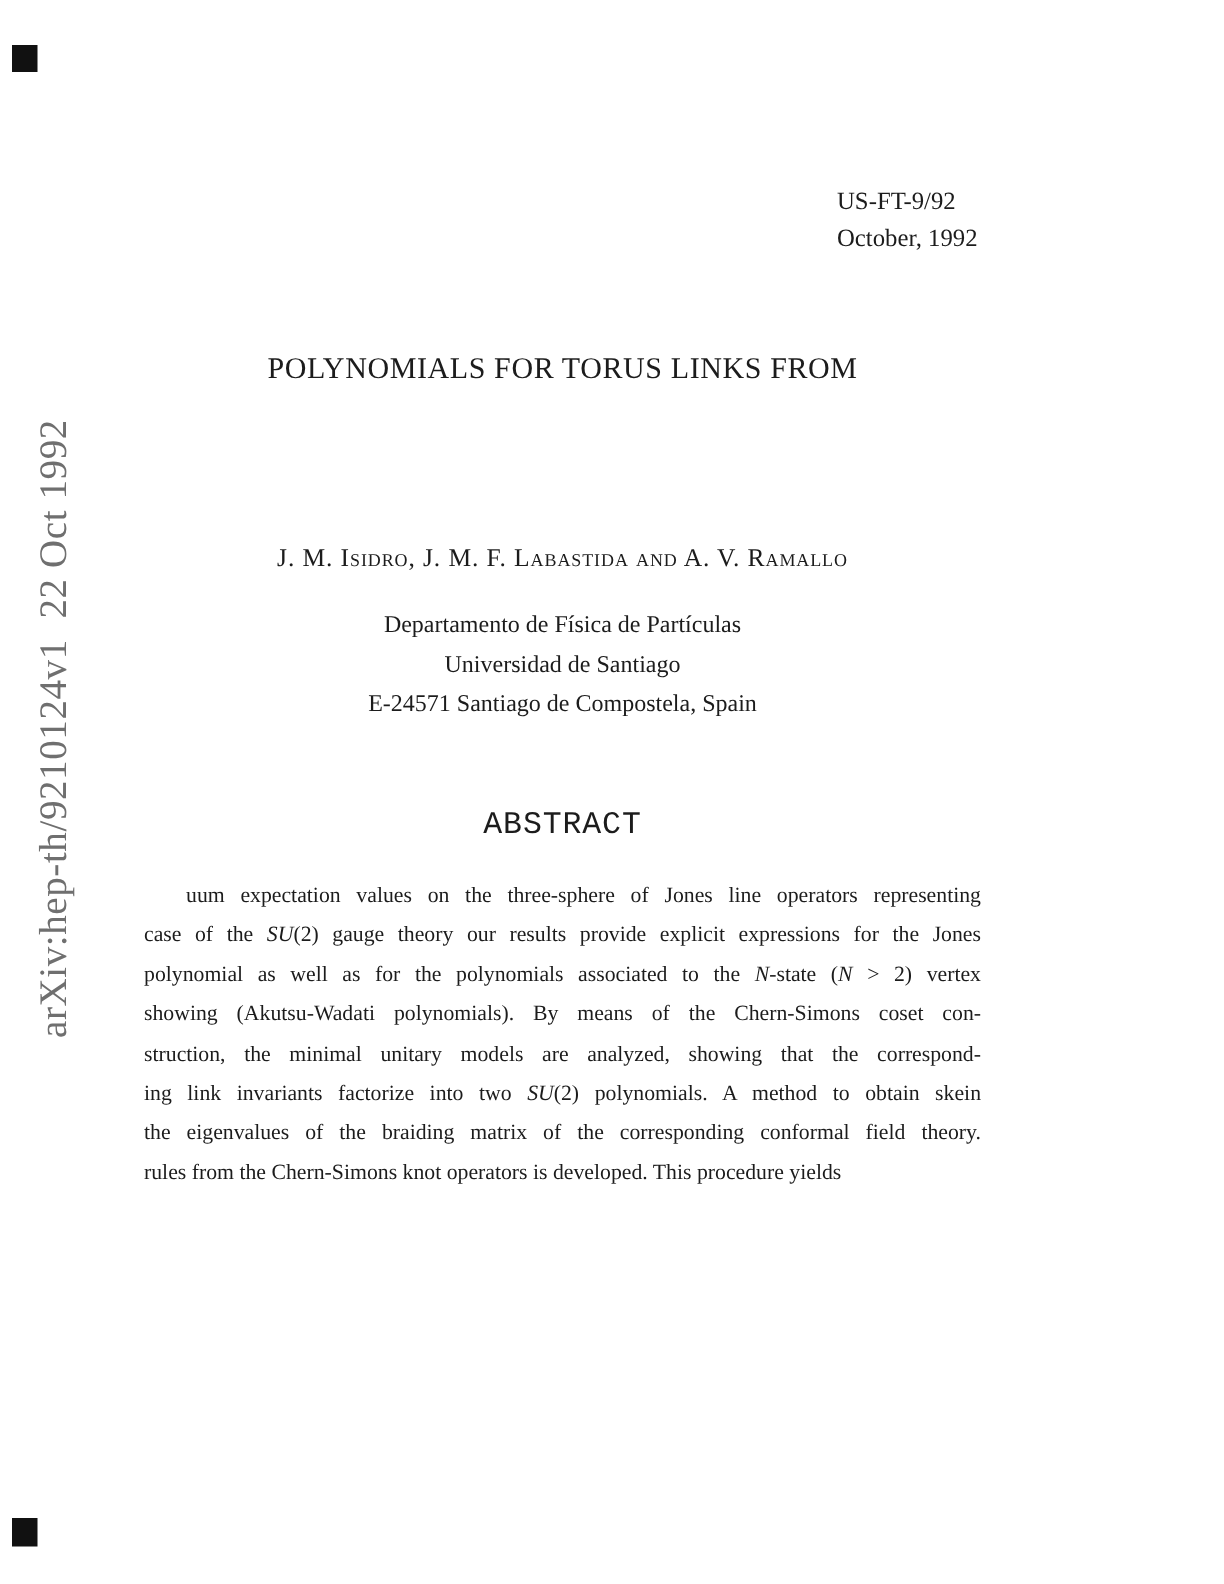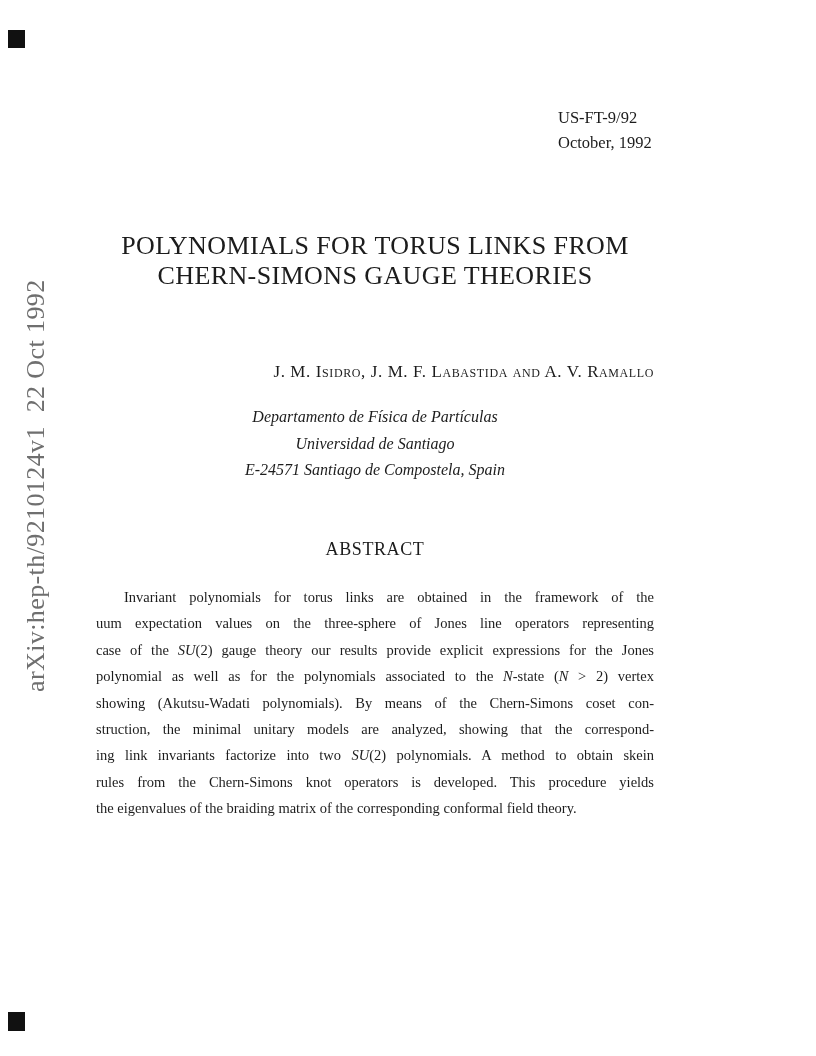--- a/index.html
+++ b/index.html
@@ -24,54 +24,53 @@
     transform:rotate(-90deg);
     transform-origin:0 0;
     font-size:26px;
     line-height:28px;
     letter-spacing:0.4px;
     color:#6f6f6f;
     white-space:pre;
   }
   .header-block{
     position:absolute;
-    left:558px;top:105px;
+    left:558px;top:121px;
     font-size:16.5px;
     line-height:25px;
     text-align:left;
   }
   .content-col{
     position:absolute;
     left:96px;
     width:558px;
     text-align:center;
   }
   .title-block{
     top:231px;
-    font-size:26px;
+    font-size:20px;
     line-height:30px;
     letter-spacing:0.4px;
   }
   .authors-block{
     top:362px;
     font-size:17px;
     font-variant:small-caps;
     letter-spacing:0.6px;
-    text-align:right;
   }
   .affiliation-block{
     top:404px;
-    font-style:italic;
     font-size:16px;
     line-height:26.5px;
   }
   .abstract-heading{
     top:539px;
-    font-size:18px;
+    font-size:21px;
     letter-spacing:0.6px;
+    font-family:Liberation Mono, monospace;
   }
   .abstract-body{
     top:584px;
     text-align:justify;
     font-size:14.5px;
     line-height:26.4px;
   }
   .abs-line{
     text-align:justify;
     text-align-last:justify;
@@ -91,38 +90,36 @@
 
   <div class="arxiv-stamp">arXiv:hep-th/9210124v1  22 Oct 1992</div>
 
   <div class="header-block">
     <div>US-FT-9/92</div>
     <div>October, 1992</div>
   </div>
 
   <div class="content-col title-block">
     <div>POLYNOMIALS FOR TORUS LINKS FROM</div>
-    <div>CHERN-SIMONS GAUGE THEORIES</div>
   </div>
 
   <div class="content-col authors-block">J. M. Isidro, J. M. F. Labastida and A. V. Ramallo</div>
 
   <div class="content-col affiliation-block">
     <div>Departamento de Física de Partículas</div>
     <div>Universidad de Santiago</div>
     <div>E-24571 Santiago de Compostela, Spain</div>
   </div>
 
   <div class="content-col abstract-heading">ABSTRACT</div>
 
   <div class="content-col abstract-body">
-    <div class="abs-line">Invariant polynomials for torus links are obtained in the framework of the</div>
     <div class="abs-line">uum expectation values on the three-sphere of Jones line operators representing</div>
     <div class="abs-line">case of the <i>SU</i>(2) gauge theory our results provide explicit expressions for the Jones</div>
     <div class="abs-line">polynomial as well as for the polynomials associated to the <i>N</i>-state (<i>N</i> &gt; 2) vertex</div>
     <div class="abs-line">showing (Akutsu-Wadati polynomials). By means of the Chern-Simons coset con-</div>
     <div class="abs-line">struction, the minimal unitary models are analyzed, showing that the correspond-</div>
     <div class="abs-line">ing link invariants factorize into two <i>SU</i>(2) polynomials. A method to obtain skein</div>
+    <div class="abs-line">the eigenvalues of the braiding matrix of the corresponding conformal field theory.</div>
     <div class="abs-line">rules from the Chern-Simons knot operators is developed. This procedure yields</div>
-    <div class="abs-line">the eigenvalues of the braiding matrix of the corresponding conformal field theory.</div>
   </div>
 
 </div>
 
 </body></html>

